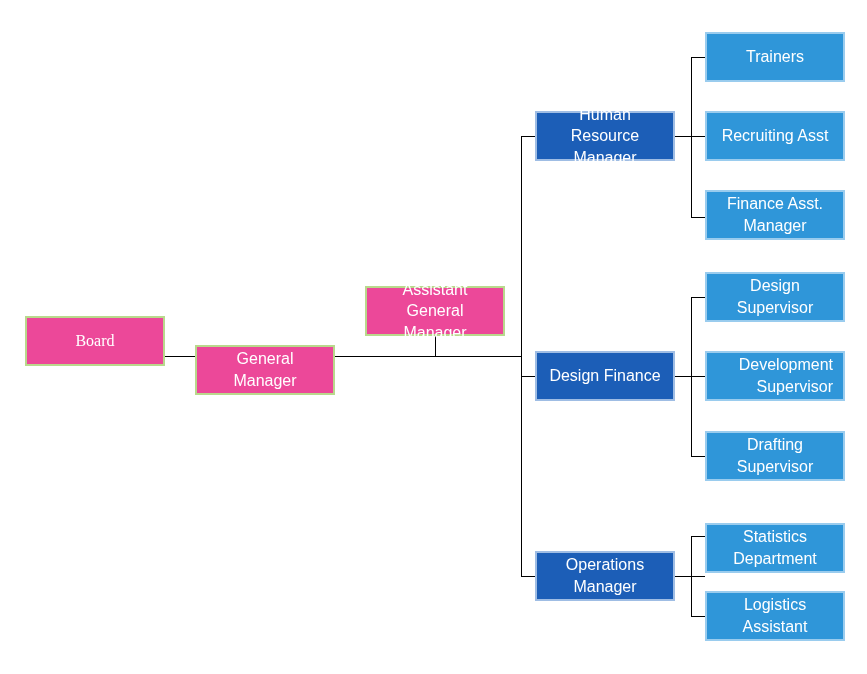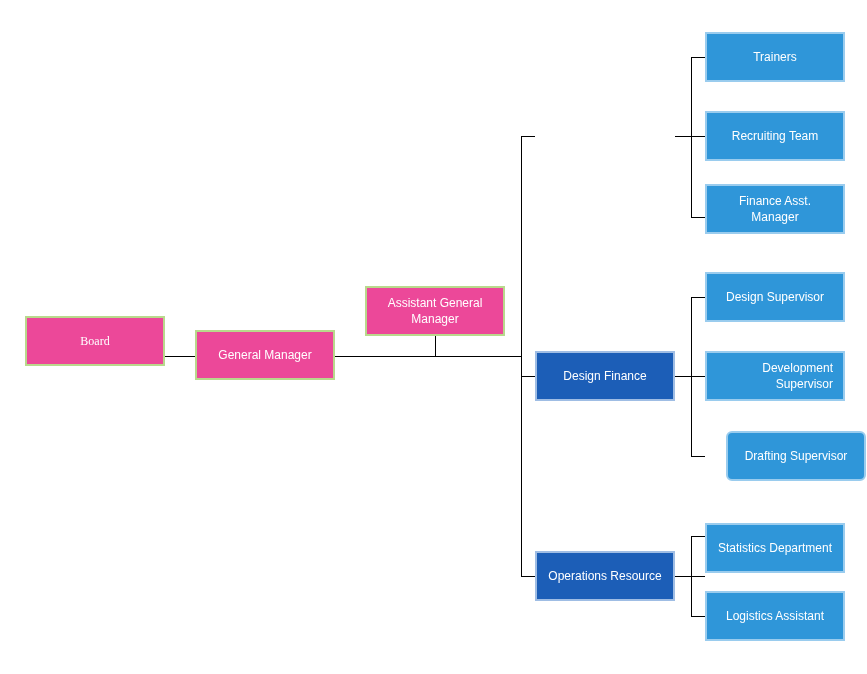--- a/index.html
+++ b/index.html
@@ -14,21 +14,21 @@
   .node {
     position: absolute;
     width: 140px;
     height: 50px;
     box-sizing: border-box;
     display: flex;
     align-items: center;
     justify-content: center;
     text-align: center;
     color: #ffffff;
-    font-size: 12px;
+    font-size: 16px;
     line-height: 1.35;
     padding: 0 10px;
     cursor: default;
   }
   .lvl1 { background: #ec4899; border: 2px solid #b9d98c; }
   .lvl2 { background: #1C5EB7; border: 2px solid #9fbde4; }
   .lvl3 { background: #2F96D9; border: 2px solid #9accee; }
   .line-h, .line-v { position: absolute; background: #000000; }
   .line-h { height: 1px; }
   .line-v { width: 1px; }
@@ -56,28 +56,29 @@
   <div class="line-v" style="left:691px; top:297px; height:159px;"></div>
   <div class="line-h" style="left:691px; top:297px; width:14px;"></div>
   <div class="line-h" style="left:691px; top:456px; width:14px;"></div>
 
   <div class="line-h" style="left:675px; top:576px; width:30px;"></div>
   <div class="line-v" style="left:691px; top:536px; height:80px;"></div>
   <div class="line-h" style="left:691px; top:536px; width:14px;"></div>
   <div class="line-h" style="left:691px; top:616px; width:14px;"></div>
 
   <div class="node lvl1" style="left:25px; top:316px;font-family:Liberation Serif, serif;">Board</div>
-  <div class="node lvl1" style="left:195px; top:330px;">General Manager</div>
+  <div class="node lvl1" style="left:195px; top:345px;">General Manager</div>
   <div class="node lvl1" style="left:365px; top:286px;">Assistant General Manager</div>
 
+  <div class="node lvl2" style="left:535px; top:111px;">Human Resource Manager</div>
   <div class="node lvl2" style="left:535px; top:351px;">Design Finance</div>
-  <div class="node lvl2" style="left:535px; top:551px;">Operations Resource</div>
+  <div class="node lvl2" style="left:535px; top:551px;">Operations Manager</div>
 
   <div class="node lvl3" style="left:705px; top:32px;">Trainers</div>
-  <div class="node lvl3" style="left:705px; top:111px;">Recruiting Team</div>
-  <div class="node lvl3" style="left:705px; top:184px;">Finance Asst. Manager</div>
+  <div class="node lvl3" style="left:705px; top:111px;">Recruiting Asst</div>
+  <div class="node lvl3" style="left:705px; top:190px;">Finance Asst. Manager</div>
   <div class="node lvl3" style="left:705px; top:272px;">Design Supervisor</div>
   <div class="node lvl3" style="left:705px; top:351px;text-align:right;">Development Supervisor</div>
-  <div class="node lvl3" style="left:726px; top:431px;border-radius:6px;">Drafting Supervisor</div>
+  <div class="node lvl3" style="left:705px; top:431px;">Drafting Supervisor</div>
   <div class="node lvl3" style="left:705px; top:511px;margin-top:12px;">Statistics Department</div>
   <div class="node lvl3" style="left:705px; top:591px;">Logistics Assistant</div>
 
 </div>
 
 </body></html>

